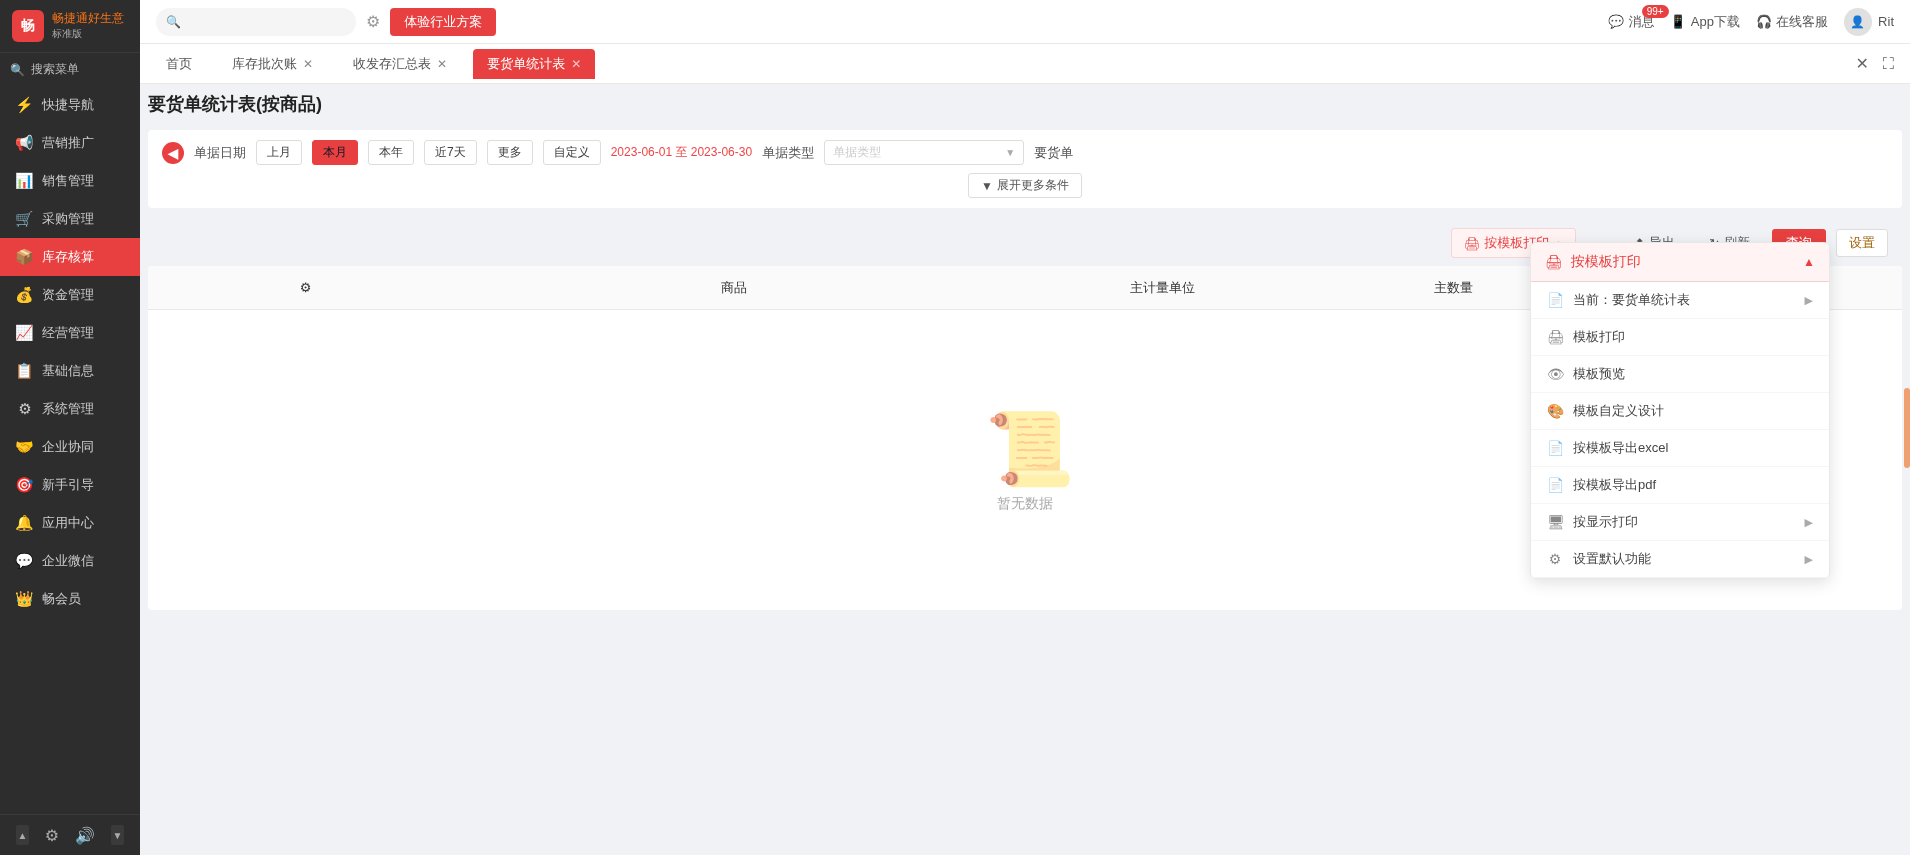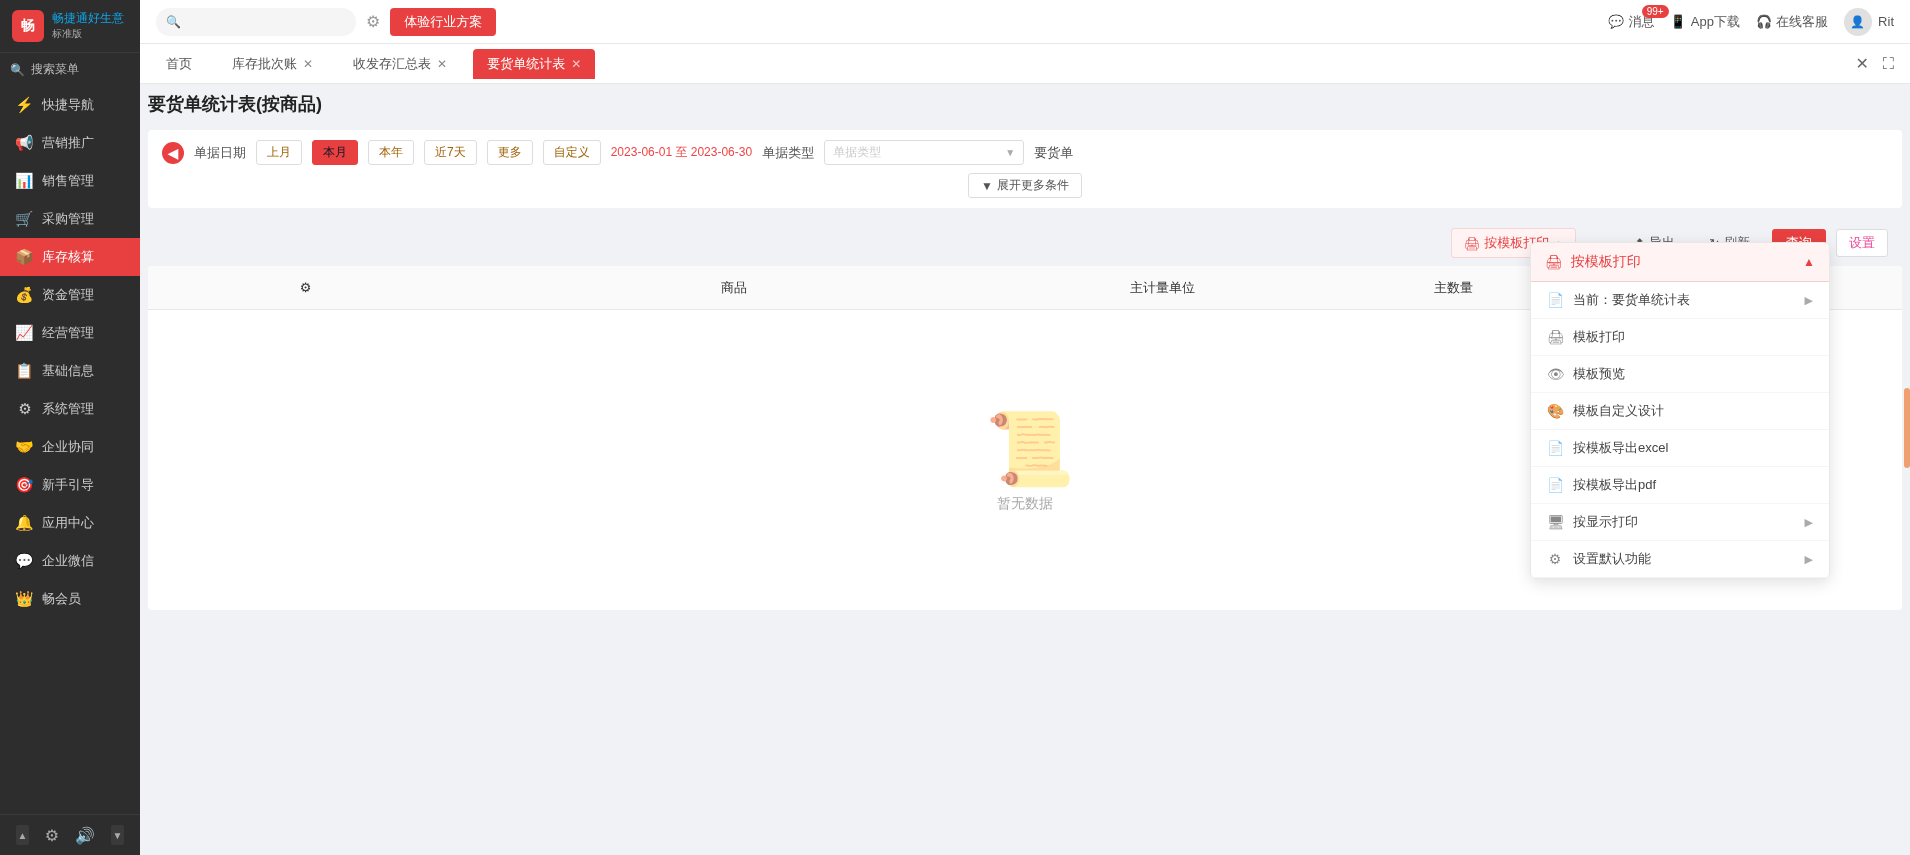--- a/index.html
+++ b/index.html
@@ -22,21 +22,21 @@
       gap: 8px;
       border-bottom: 1px solid #3a3a3a;
     }
     .sidebar-logo-icon {
       width: 32px; height: 32px;
       background: #e84040;
       border-radius: 6px;
       display: flex; align-items: center; justify-content: center;
       color: white; font-size: 14px; font-weight: bold;
     }
-    .sidebar-logo-text { font-size: 12px; color: #0ea5e9; line-height: 1.3; }
+    .sidebar-logo-text { font-size: 12px; color: #f97316; line-height: 1.3; }
     .sidebar-logo-sub { font-size: 10px; color: #aaa; }
 
     .sidebar-search {
       padding: 8px 10px;
       display: flex; align-items: center; gap: 6px;
       color: #bbb; font-size: 12px; cursor: pointer;
     }
 
     .sidebar-nav { flex: 1; overflow-y: auto; }
     .sidebar-nav::-webkit-scrollbar { width: 0; }
@@ -142,21 +142,21 @@
       background: #e84040; color: #fff;
       border: none; border-radius: 50%;
       width: 22px; height: 22px;
       display: flex; align-items: center; justify-content: center;
       cursor: pointer; font-size: 14px;
     }
     .filter-label { font-size: 13px; color: #555; white-space: nowrap; }
     .filter-date-btn {
       padding: 3px 10px; border-radius: 3px;
       font-size: 12px; cursor: pointer;
-      border: 1px solid #ddd; background: #fff; color: #a16207;
+      border: 1px solid #ddd; background: #fff; color: #404040;
     }
     .filter-date-btn.active { background: #e84040; color: #0f172a; border-color: #e84040; }
     .filter-date-range { font-size: 12px; color: #ef4444; }
 
     .filter-type-select {
       display: flex; align-items: center; gap: 6px;
       border: 1px solid #ddd; border-radius: 3px;
       padding: 3px 8px; background: #fff; min-width: 200px;
       font-size: 12px; color: #555; cursor: pointer;
     }
@@ -193,21 +193,21 @@
     .toolbar-btn {
       display: flex; align-items: center; gap: 4px;
       padding: 5px 12px; font-size: 13px; border-radius: 3px;
       cursor: pointer; border: none; background: none; color: #555;
     }
     .toolbar-btn-primary {
       background: #e84040; color: #fff; border: none; border-radius: 3px;
       padding: 5px 14px; font-size: 13px; cursor: pointer;
     }
     .toolbar-btn-settings {
-      background: #fff; color: #ec4899; border: 1px solid #ddd; border-radius: 3px;
+      background: #fff; color: #a16207; border: 1px solid #ddd; border-radius: 3px;
       padding: 4px 12px; font-size: 13px; cursor: pointer;
     }
     .toolbar-dots { font-size: 18px; color: #888; cursor: pointer; padding: 0 4px; }
 
     
     .dropdown-overlay {
       position: absolute;
       top: 158px; right: 80px;
       width: 300px;
       background: #fff;

